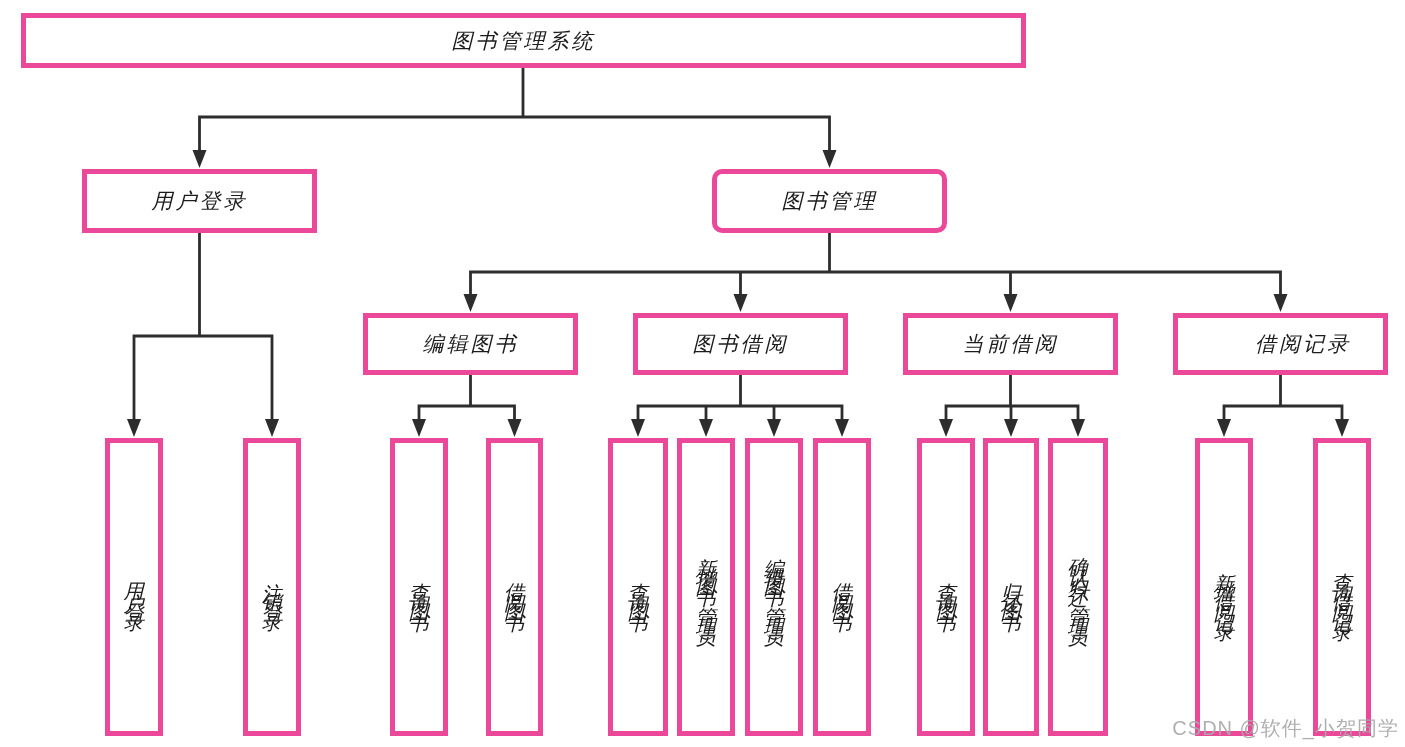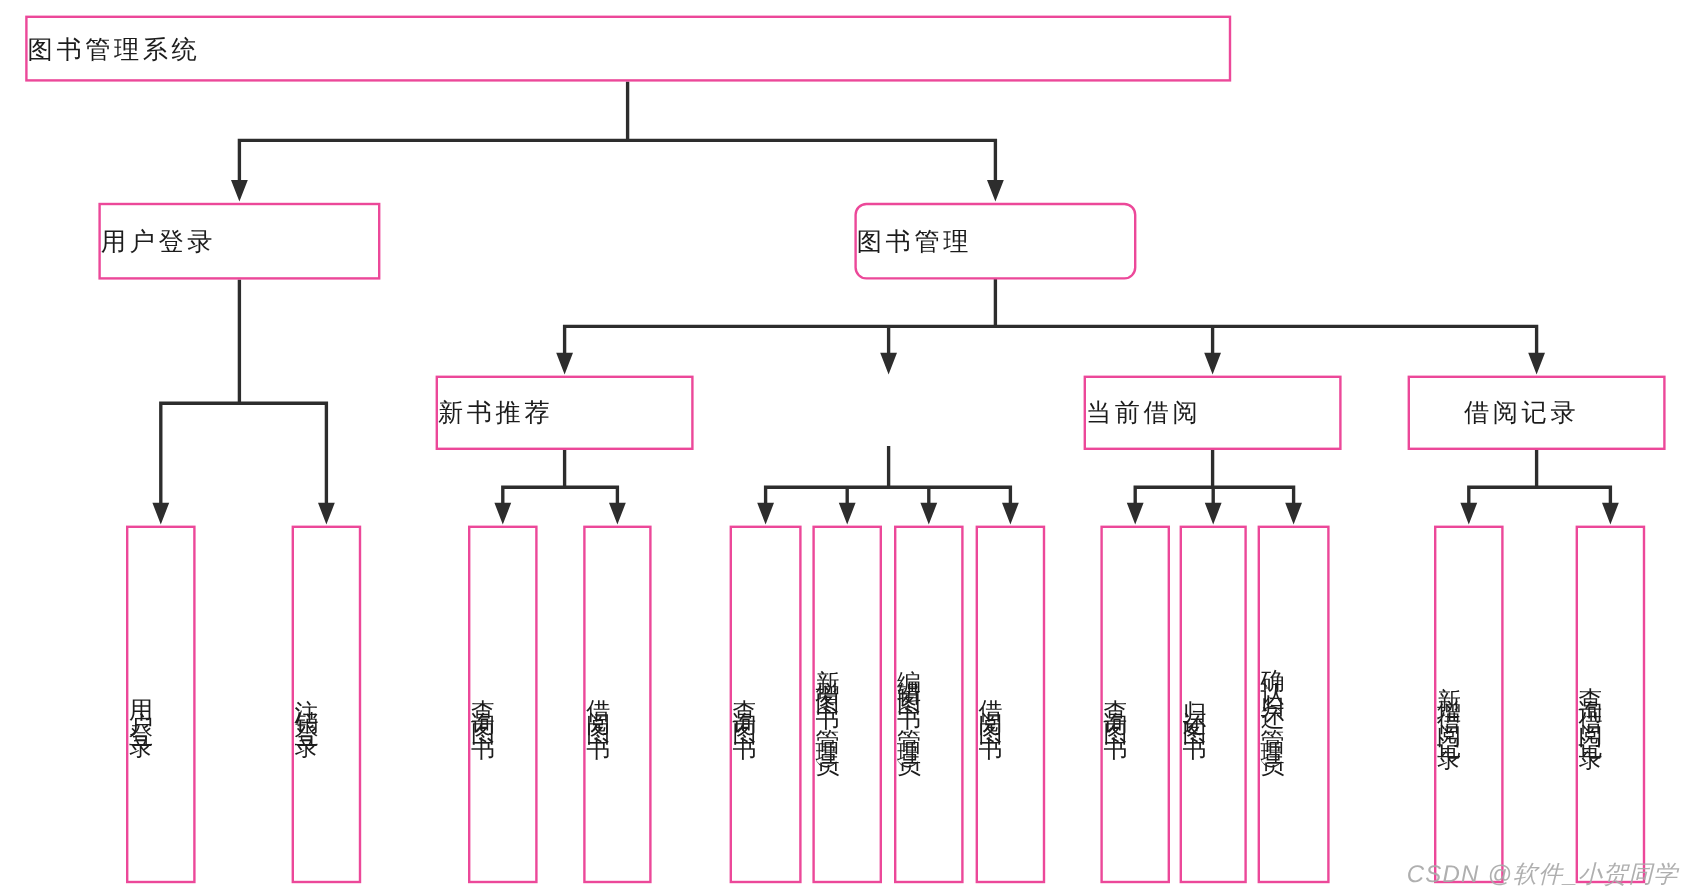--- a/index.html
+++ b/index.html
@@ -15,25 +15,27 @@
     position: absolute;
     left: 0; top: 0;
     width: 1405px; height: 747px;
     z-index: 1;
     pointer-events: none;
   }
   .box {
     position: absolute;
     box-sizing: border-box;
     background: #ffffff;
-    border: 2px solid #ec4899;
+    border: 5px solid #ec4899;
     display: flex;
     align-items: center;
+    justify-content: center;
     color: #1c1c1c;
     z-index: 2;
+    font-style: italic;
   }
   .root  { font-size: 21px; letter-spacing: 3px; }
   .branch{ font-size: 21px; letter-spacing: 3px; }
   .leaf  { top: 438px; height: 298px; }
   .leaf .v {
     writing-mode: vertical-rl;
     text-orientation: mixed;
     font-size: 20px;
     letter-spacing: 10px;
     line-height: 1;
@@ -62,21 +64,20 @@
   #n19 { left: 1313px; width: 58px; }
   .watermark {
     position: absolute;
     right: 6px;
     bottom: 5px;
     font-size: 20px;
     color: rgba(168,168,168,0.92);
     letter-spacing: 1px;
     z-index: 3;
     white-space: nowrap;
-    font-style: italic;
   }
 </style>
 </head>
 <body>
 
 <div class="stage">
   <svg id="connectors" viewBox="0 0 1405 747" xmlns="http://www.w3.org/2000/svg">
       <path d="M523 66 V117 M199.5 117 H829.5 M199.5 117 V154 M829.5 117 V154 M199.5 231 V336 M134 336 H272 M134 336 V423 M272 336 V423 M829.5 231 V272 M470.5 272 H1280.5 M470.5 272 V298 M740.5 272 V298 M1010.5 272 V298 M1280.5 272 V298 M470.5 373 V406 M419 406 H514.5 M419 406 V423 M514.5 406 V423 M740.5 373 V406 M638 406 H842 M638 406 V423 M706 406 V423 M774 406 V423 M842 406 V423 M1010.5 373 V406 M946 406 H1078 M946 406 V423 M1011 406 V423 M1078 406 V423 M1280.5 373 V406 M1224 406 H1342 M1224 406 V423 M1342 406 V423 " fill="none" stroke="#2d2d2d" stroke-width="2.8" stroke-linecap="square"></path>
       <path d="M192.5 150 L206.5 150 L199.5 168 Z M822.5 150 L836.5 150 L829.5 168 Z M127 419 L141 419 L134 437 Z M265 419 L279 419 L272 437 Z M463.5 294 L477.5 294 L470.5 312 Z M733.5 294 L747.5 294 L740.5 312 Z M1003.5 294 L1017.5 294 L1010.5 312 Z M1273.5 294 L1287.5 294 L1280.5 312 Z M412 419 L426 419 L419 437 Z M507.5 419 L521.5 419 L514.5 437 Z M631 419 L645 419 L638 437 Z M699 419 L713 419 L706 437 Z M767 419 L781 419 L774 437 Z M835 419 L849 419 L842 437 Z M939 419 L953 419 L946 437 Z M1004 419 L1018 419 L1011 437 Z M1071 419 L1085 419 L1078 437 Z M1217 419 L1231 419 L1224 437 Z M1335 419 L1349 419 L1342 437 Z " fill="#2d2d2d" stroke="none"></path>
     </svg>
@@ -86,21 +87,24 @@
   </div>
 
   <div class="box branch" id="n1">
     <span>用户登录</span>
   </div>
   <div class="box branch" id="n2">
     <span>图书管理</span>
   </div>
 
   <div class="box branch" id="n3">
-    <span>新书推荐</span>
+    <span>编辑图书</span>
+  </div>
+  <div class="box branch" id="n4">
+    <span>图书借阅</span>
   </div>
   <div class="box branch" id="n5">
     <span>当前借阅</span>
   </div>
   <div class="box branch" id="n6">
     <span>借阅记录</span>
   </div>
 
   <div class="box leaf" id="n7">
     <span class="v">用户登录</span>

